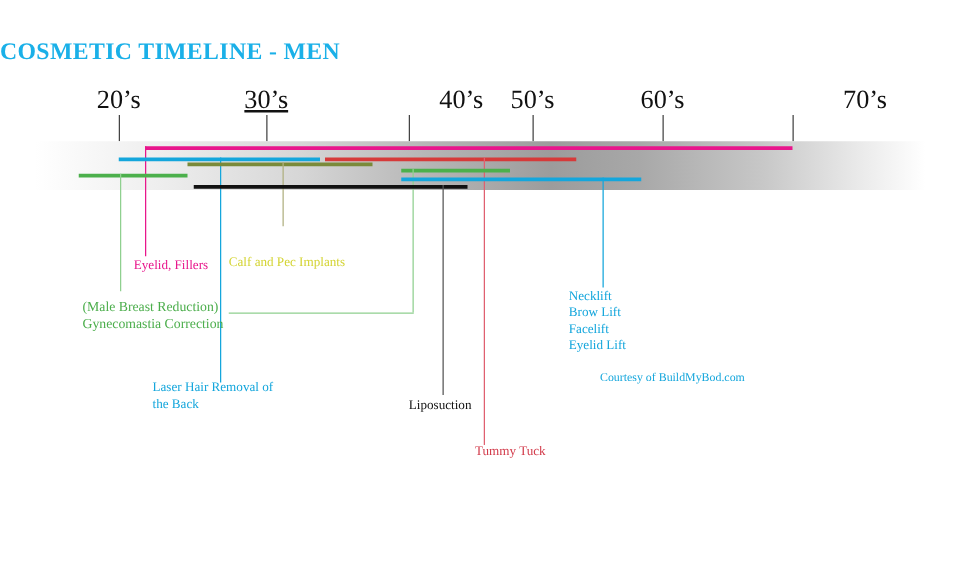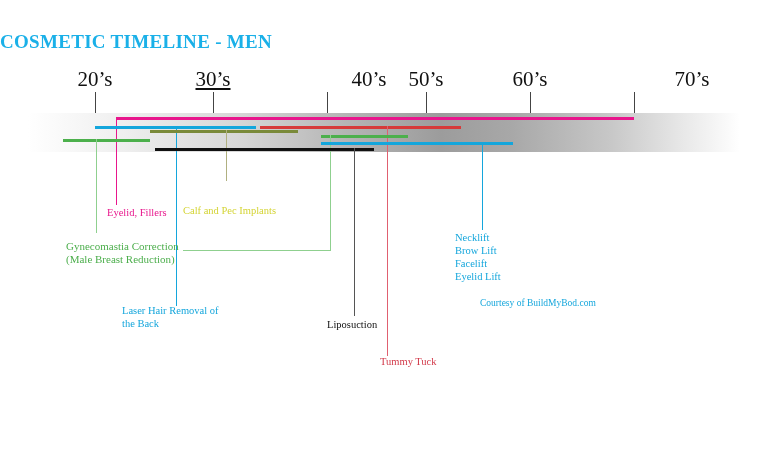--- a/index.html
+++ b/index.html
@@ -58,22 +58,22 @@
 <div class="vline" style="left:482px; top:142px; height:88px; background:#14a6dc;"></div>
 
 <div class="bar" style="left:155px; width:219px; top:148px; background:#111111;"></div>
 <div class="vline" style="left:354px; top:148px; height:168px; background:#555555;"></div>
 
 <div class="lbl" style="left:183px; top:184px; color:#d4d434;margin-top:20px;">Calf and Pec Implants</div>
 
 <div class="lbl" style="left:107px; top:206px; color:#e8168c;">Eyelid, Fillers</div>
 
 <div class="lbl" style="left:66px; top:240px; color:#4cae4c; font-size:11px;">
+  <div>(Male Breast Reduction)</div>
   <div>Gynecomastia Correction</div>
-  <div>(Male Breast Reduction)</div>
 </div>
 
 <div class="lbl" style="left:122px; top:304px; color:#14a6dc;">
   <div>Laser Hair Removal of</div>
   <div>the Back</div>
 </div>
 
 <div class="lbl" style="left:327px; top:318px; color:#111111;">Liposuction</div>
 
 <div class="lbl" style="left:358px; top:355px; color:#d23a4a;margin-left:22px;">Tummy Tuck</div>

